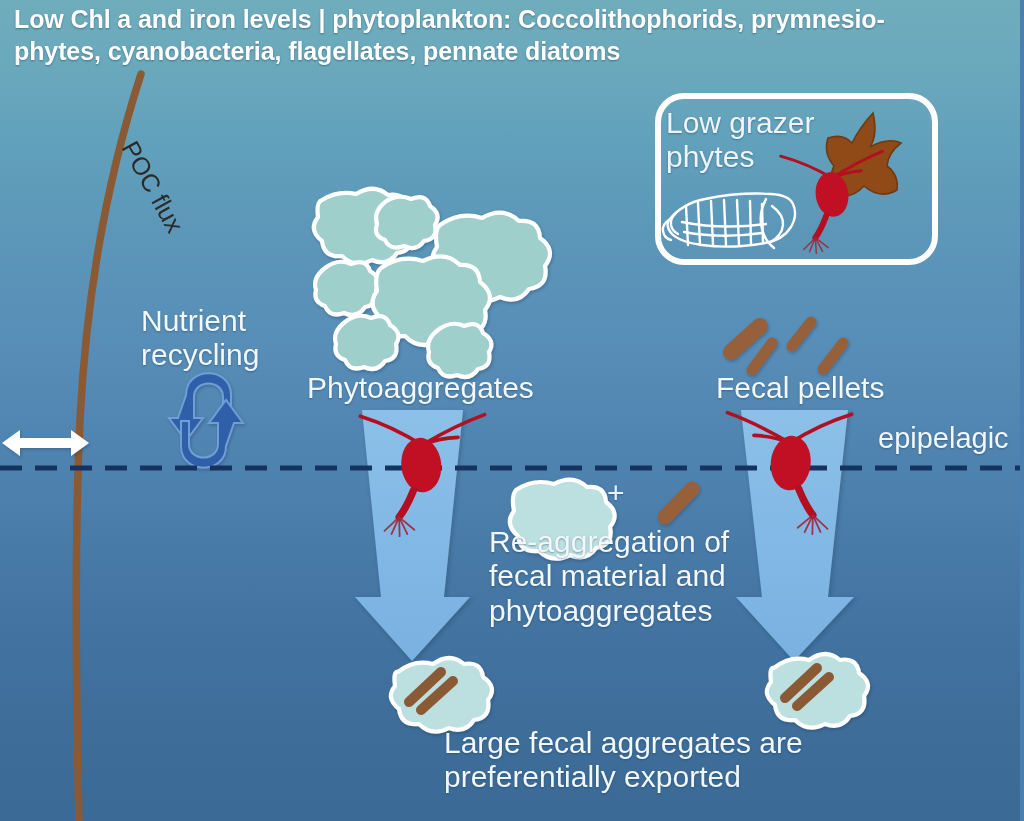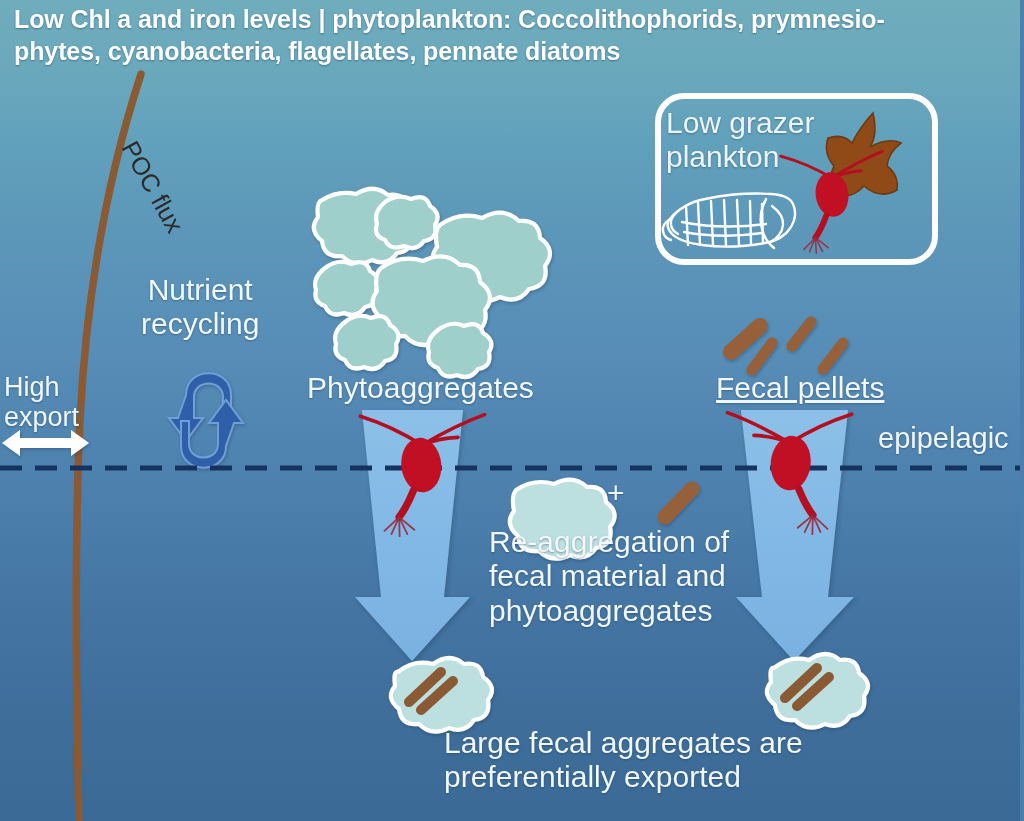--- a/index.html
+++ b/index.html
@@ -37,23 +37,23 @@
   .lbl{
     position:absolute;color:#f2f7fa;
     font-size:30px;line-height:1.1;white-space:pre-line;
     text-shadow:0 1px 2px rgba(20,50,80,.40);
   }
   .lbl.sm{font-size:27px;}
   .lbl.inset{font-size:30px;color:#eef5f8;}
   .lbl.layerlab{font-size:29px;text-align:right;}
 
   #t-highexport{left:4px;top:372px;line-height:1.12;}
-  #t-nutrient{left:141px;top:273px;line-height:1.13;text-align:center;}
+  #t-nutrient{left:141px;top:304px;line-height:1.13;}
   #t-phyto{left:307px;top:371px;}
-  #t-fecal{left:716px;top:371px;text-decoration:underline;}
+  #t-fecal{left:716px;top:371px;}
   #t-epi{left:878px;top:423px;}
   #t-meso{left:850px;top:467px;}
   #t-grazing{left:143px;top:500px;line-height:1.145;}
   #t-reagg{left:489px;top:525px;line-height:1.145;}
   #t-bottom{left:444px;top:726px;line-height:1.145;}
   #t-inset{left:666px;top:106px;line-height:1.14;}
   #t-plus{left:607px;top:476px;font-size:30px;color:#eaf2f7;}
   #t-poc{
     position:absolute;left:141px;top:136px;
     font-size:25px;color:#2c2a28;
@@ -190,30 +190,28 @@
 
       <g transform="translate(832,178) rotate(6) scale(0.86)">
         <use href="#copepod"></use>
       </g>
     </g>
   </svg>
 
   <div class="ttl">Low Chl a and iron levels | phytoplankton: Coccolithophorids, prymnesio-
 phytes, cyanobacteria, flagellates, pennate diatoms</div>
 
-  <div class="lbl sm" id="t-highexport">High
-export</div>
   <div class="lbl" id="t-nutrient">Nutrient
 recycling</div>
   <div class="lbl" id="t-phyto">Phytoaggregates</div>
   <div class="lbl" id="t-fecal">Fecal pellets</div>
   <div class="lbl layerlab" id="t-epi">epipelagic</div>
   <div class="lbl" id="t-bottom">Large fecal aggregates are
 preferentially exported</div>
   <div class="lbl" id="t-reagg">Re-aggregation of
 fecal material and
 phytoaggregates</div>
   <div class="lbl inset" id="t-inset">Low grazer
-plankton</div>
+phytes</div>
   <div class="lbl" id="t-plus">+</div>
   <div id="t-poc">POC flux</div>
 
 </div>
 
 </body></html>

